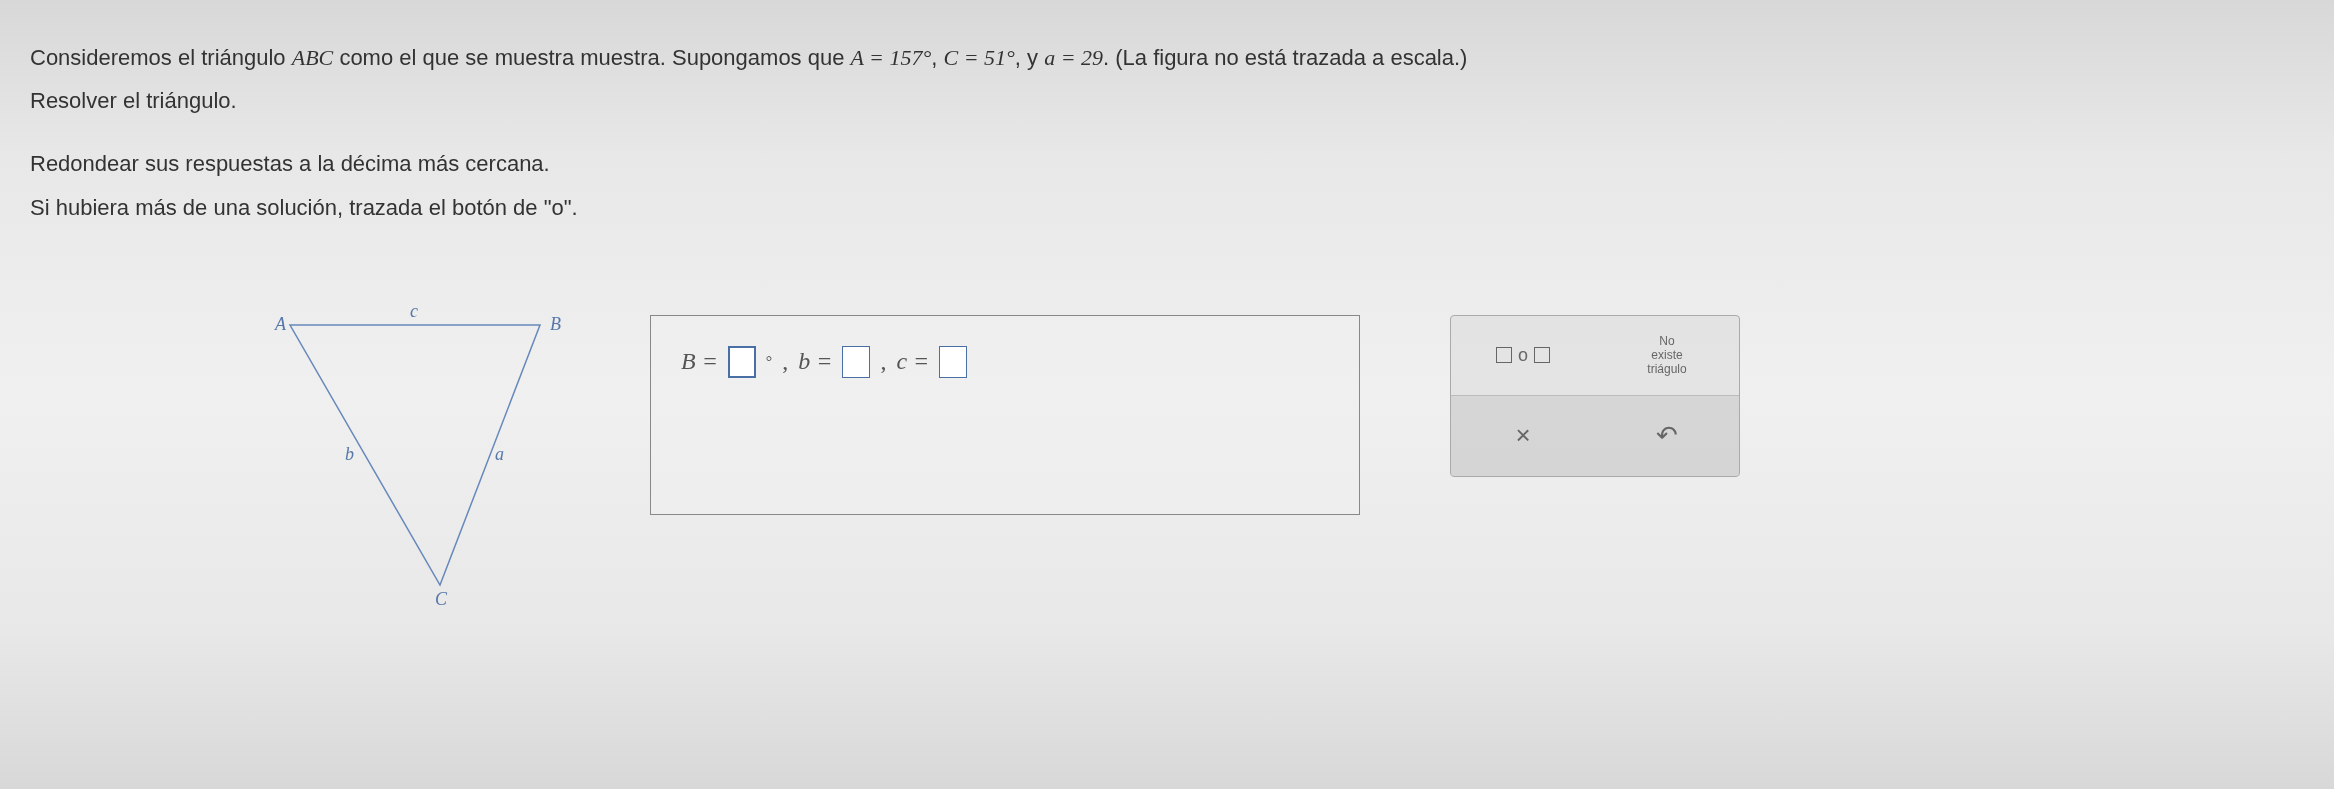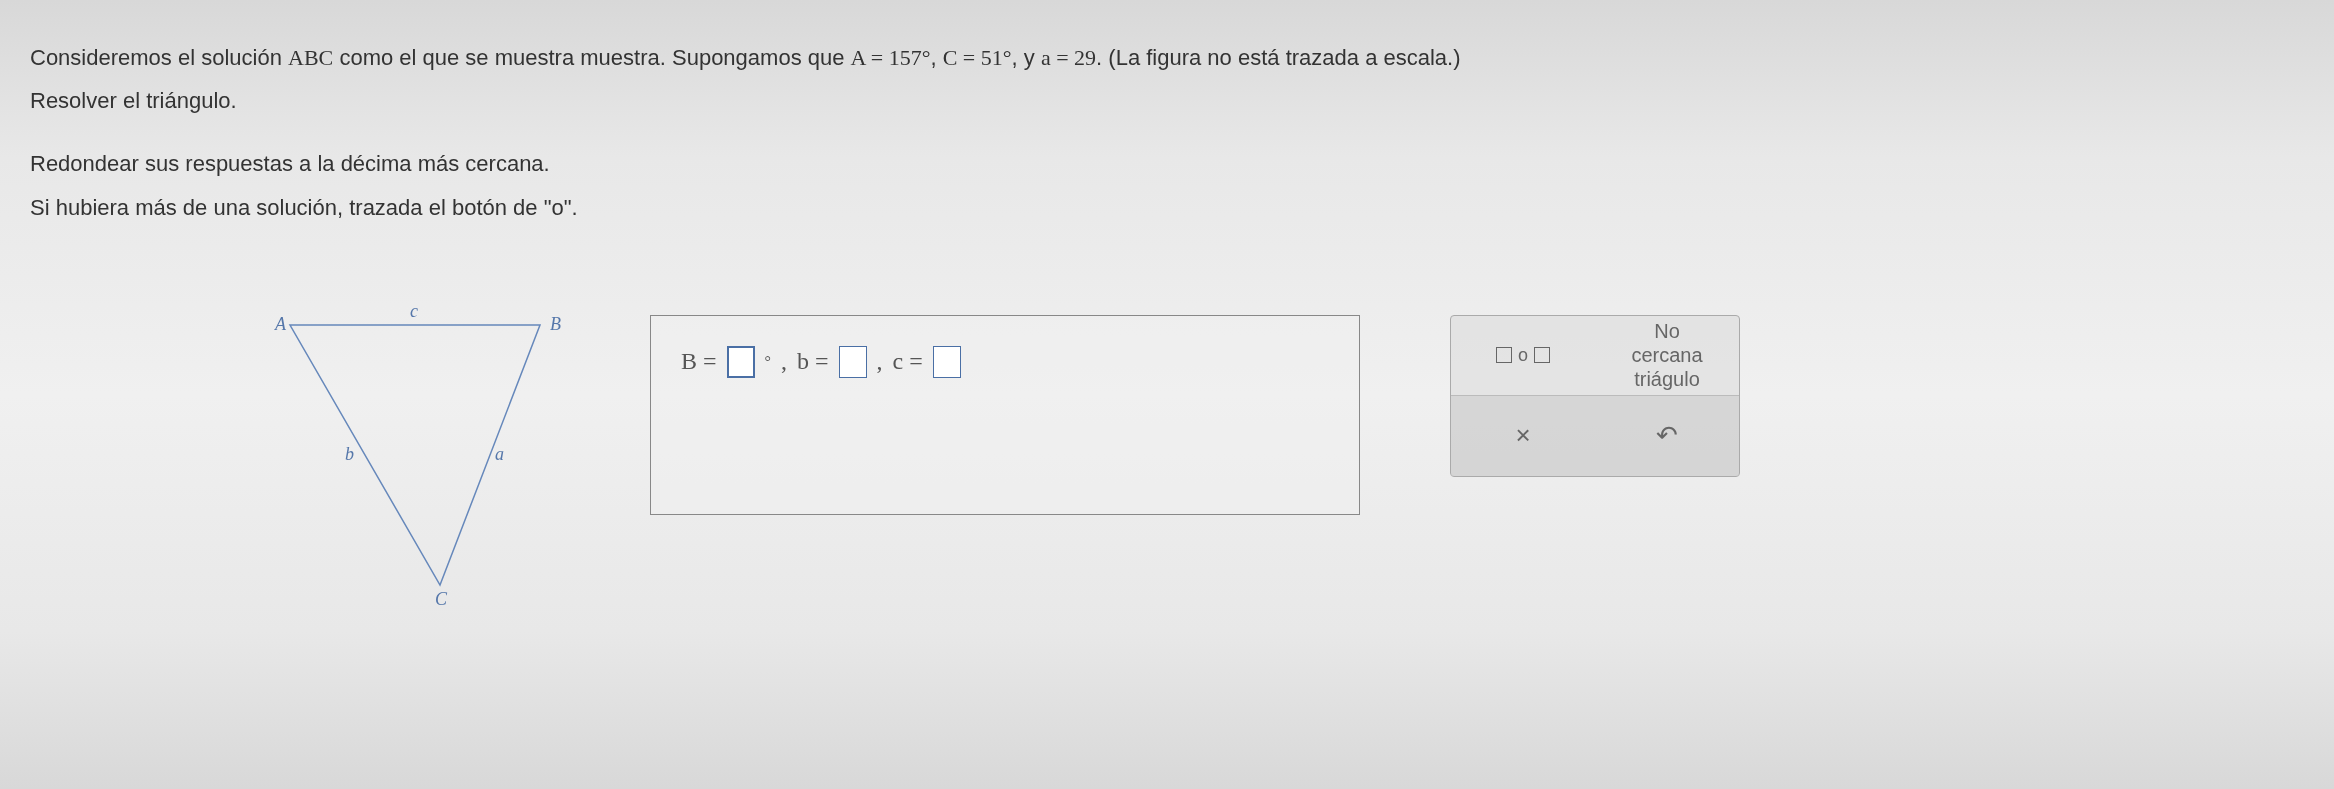--- a/index.html
+++ b/index.html
@@ -18,20 +18,21 @@
       font-size: 22px;
       position: relative;
     }
     
     .problem-text {
       line-height: 1.6;
       margin-bottom: 8px;
     }
     
     .math {
+      font-style: italic;
       font-family: 'Times New Roman', serif;
     }
     
     .content-area {
       display: flex;
       align-items: flex-start;
       margin-top: 70px;
       gap: 60px;
     }
     
@@ -122,21 +123,21 @@
       border: 1.5px solid #666;
     }
     
     .or-symbol {
       display: flex;
       align-items: center;
       gap: 6px;
     }
     
     .no-solution {
-      font-size: 20px;
+      font-size: 12px;
       text-align: center;
       line-height: 1.2;
       color: #666;
     }
     
     .close-icon {
       font-size: 26px;
       color: #666;
     }
     
@@ -149,21 +150,21 @@
       font-family: 'Times New Roman', serif;
       font-style: italic;
       fill: #5577aa;
       font-size: 18px;
     }
   </style>
 </head>
 <body>
 
 <div class="problem-text">
-  <span>Consideremos el solución </span><span class="math">ABC</span><span> como el que se muestra muestra. Supongamos que </span><span class="math">A = 157°</span>, <span class="math">C = 51°</span>, y <span class="math">a = 29</span><span>. (La figura no está trazada a escala.)</span>
+  <span>Consideremos el triángulo </span><span class="math">ABC</span><span> como el que se muestra muestra. Supongamos que </span><span class="math">A = 157°</span>, <span class="math">C = 51°</span>, y <span class="math">a = 29</span><span>. (La figura no está trazada a escala.)</span>
 </div>
 
 <div class="problem-text">Resolver el triángulo.</div>
 
 <div style="height: 20px;"></div>
 
 <div class="problem-text">Redondear sus respuestas a la décima más cercana.</div>
 <div class="problem-text">Si hubiera más de una solución, trazada el botón de "o".</div>
 
 <div class="content-area">
@@ -198,21 +199,21 @@
       <div class="tool-btn">
         <div class="or-symbol">
           <span class="square-symbol"></span>
           <span>o</span>
           <span class="square-symbol"></span>
         </div>
       </div>
       <div class="tool-btn">
         <div class="no-solution">
           <div>No</div>
-          <div>cercana</div>
+          <div>existe</div>
           <div>triágulo</div>
         </div>
       </div>
     </div>
     <div class="toolbox-row">
       <div class="tool-btn">
         <span class="close-icon">×</span>
       </div>
       <div class="tool-btn">
         <span class="reset-icon">↶</span>

